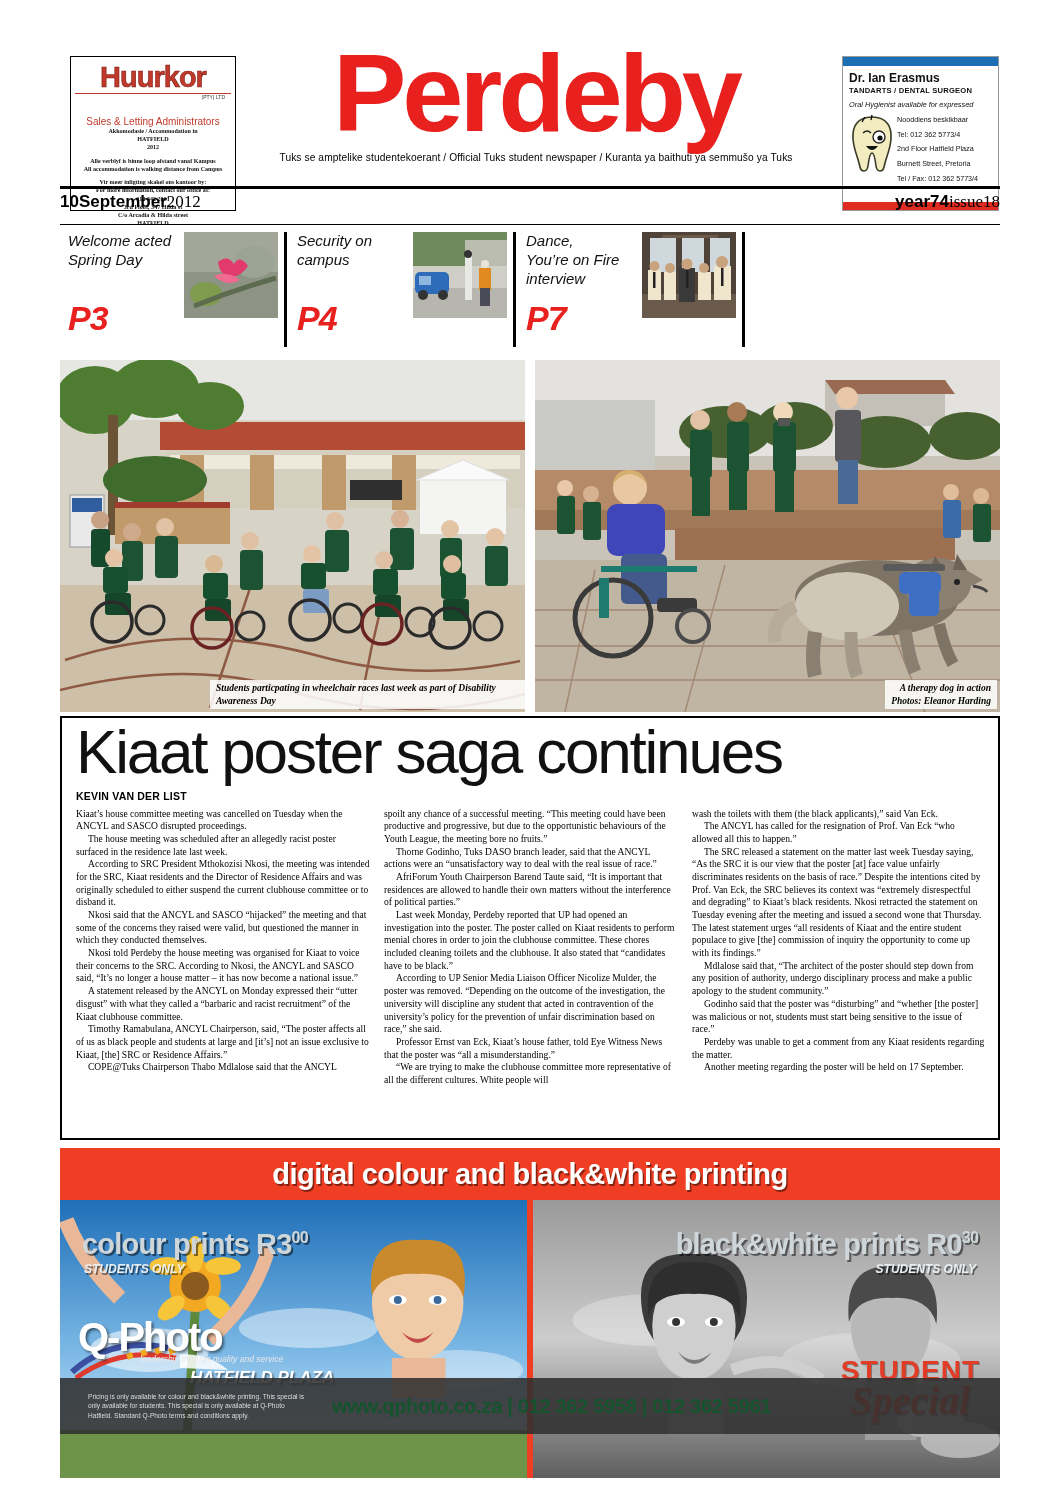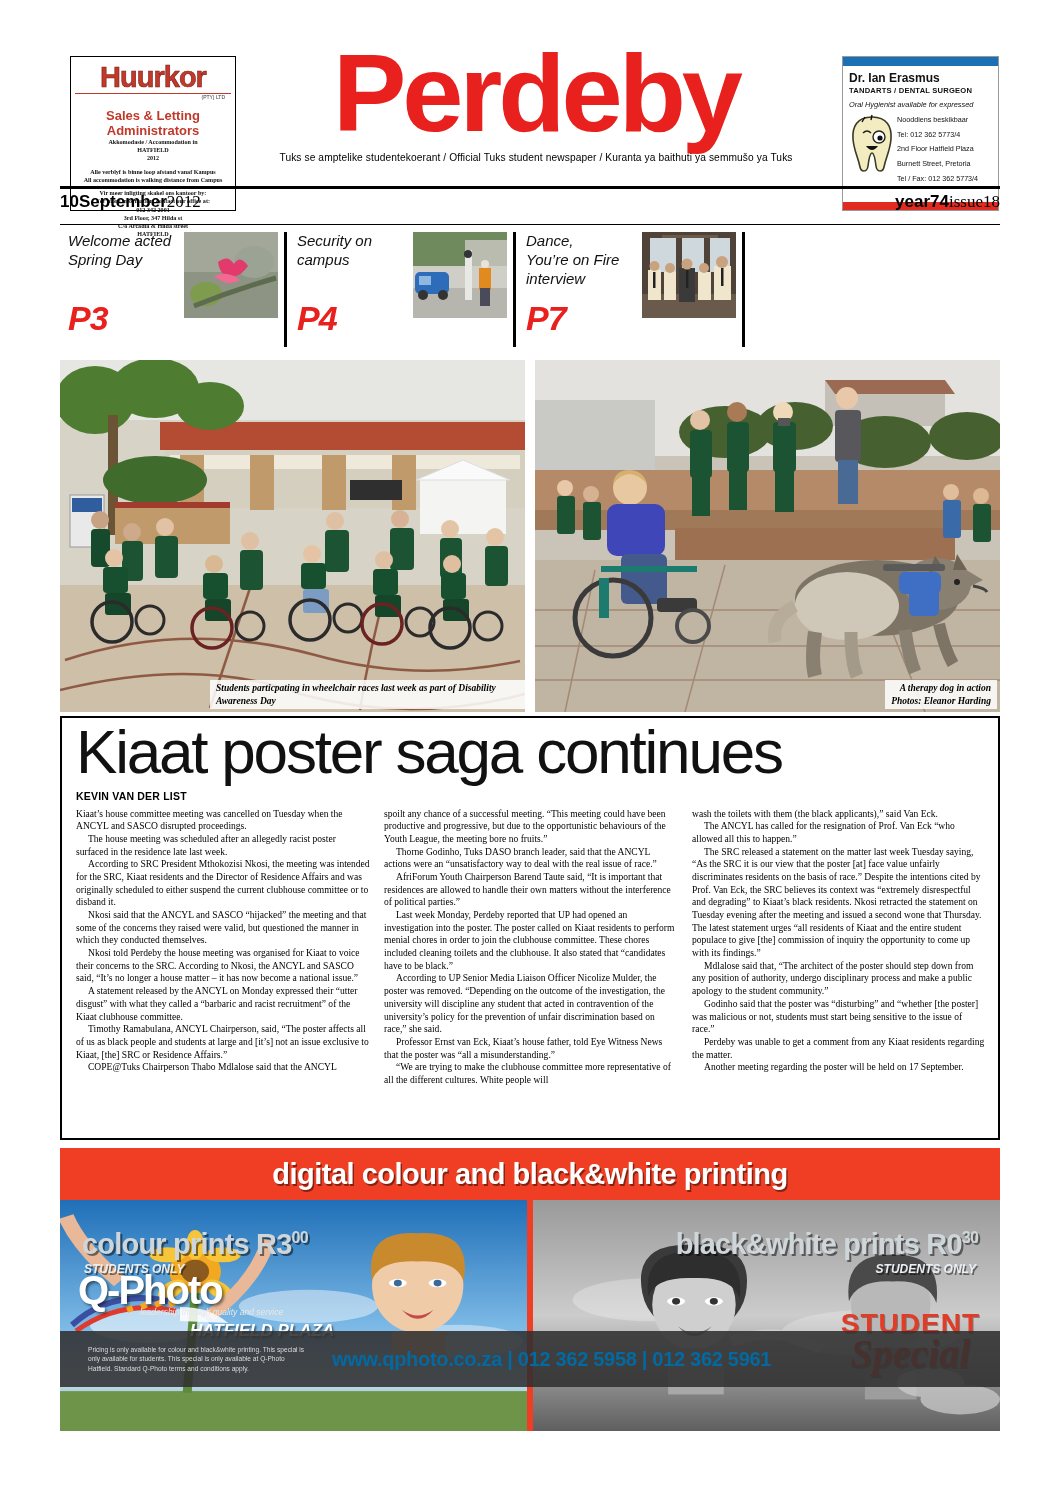--- a/index.html
+++ b/index.html
@@ -8,21 +8,21 @@
   .page{position:relative;width:1060px;height:1500px;background:#fff;}
 
   
   .masthead{position:absolute;left:0;top:0;width:1060px;height:215px;}
   .huurkor-ad{position:absolute;left:70px;top:56px;width:166px;height:155px;border:1px solid #000;background:#fff;
               box-sizing:border-box;padding:6px 4px;text-align:center;}
   .huurkor-logo{font-family:"Liberation Sans",sans-serif;font-weight:bold;font-size:29px;color:#c0392b;
                 letter-spacing:-1px;line-height:1;-webkit-text-stroke:0.6px #7a1d14;}
   .huurkor-pty{font-family:"Liberation Sans",sans-serif;font-size:5px;color:#333;text-align:right;padding-right:6px;
                border-top:1.5px solid #c0392b;margin-top:1px;}
-  .huurkor-sub{font-family:"Liberation Sans",sans-serif;font-weight:bold;font-size:13px;color:#c0392b;margin-top:8px;}
+  .huurkor-sub{font-family:"Liberation Sans",sans-serif;font-weight:normal;font-size:10px;color:#c0392b;margin-top:16px;}
   .huurkor-l{font-family:"Liberation Serif",serif;font-weight:bold;font-size:6.1px;color:#111;line-height:1.35;}
   .huurkor-gap{height:5px;}
 
   .nameplate{position:absolute;left:236px;top:40px;width:600px;text-align:center;}
   .perdeby{font-family:"Liberation Sans",sans-serif;font-weight:bold;font-size:110px;color:#e8201e;
            letter-spacing:-4px;line-height:0.96;margin:0;}
   .tagline{font-family:"Liberation Sans",sans-serif;font-size:10.2px;color:#000;margin-top:6px;letter-spacing:0.1px;}
 
   .erasmus-ad{position:absolute;left:842px;top:56px;width:157px;height:155px;border:1px solid #999;background:#fff;
               box-sizing:border-box;overflow:hidden;}
@@ -79,21 +79,21 @@
   .col{flex:1;font-family:"Liberation Serif",serif;font-size:9.55px;line-height:1.33;color:#000;text-align:left;}
   .col p{margin:0;text-indent:12px;}
   .col p.noindent{text-indent:0;}
   .col-2,.col-3{padding-top:0;}
 
   
   .ad{position:absolute;left:60px;top:1148px;width:940px;height:330px;overflow:hidden;background:#fff;}
   .ad-band{height:52px;background:#ef3e23;display:flex;align-items:center;justify-content:center;}
   .ad-band-txt{font-family:"Liberation Sans",sans-serif;font-weight:bold;font-size:29px;color:#fff;
                letter-spacing:-0.5px;text-shadow:1.5px 1.5px 0 rgba(0,0,0,0.45);}
-  .ad-body{position:relative;height:231px;display:flex;border-radius:12px;}
+  .ad-body{position:relative;height:278px;display:flex;border-radius:12px;}
   .ad-half{position:relative;flex:1;overflow:hidden;}
   .ad-left{background:linear-gradient(180deg,#2f7fc4 0%,#5aa6dd 45%,#86c4ea 70%,#79ab63 100%);}
   .ad-right{background:linear-gradient(180deg,#8d8d8d 0%,#b9b9b9 45%,#6f6f6f 100%);}
   .ad-split{width:6px;background:#ef3e23;flex:none;}
   .ad-price{position:absolute;left:22px;top:28px;font-family:"Liberation Sans",sans-serif;font-weight:bold;
             font-size:29px;color:#cfd6da;letter-spacing:-0.8px;text-shadow:2px 2px 0 rgba(0,0,0,0.5);}
   .ad-price sup{font-size:16px;vertical-align:super;}
   .ad-students{position:absolute;left:24px;top:62px;font-family:"Liberation Sans",sans-serif;font-weight:bold;
                font-style:italic;font-size:12px;color:#e9eef1;text-shadow:1.5px 1.5px 0 rgba(0,0,0,0.5);}
   .ad-price-r{left:auto;right:22px;text-align:right;}
@@ -103,21 +103,21 @@
              letter-spacing:-2px;text-shadow:2px 2px 3px rgba(0,0,0,0.5);}
   .qlogo-sub{font-family:"Liberation Sans",sans-serif;font-style:italic;font-size:8.5px;color:#e8e8e8;
              margin-left:62px;margin-top:-6px;}
   .qlogo-plaza{font-family:"Liberation Sans",sans-serif;font-weight:bold;font-style:italic;font-size:17px;
                color:#fff;margin-left:112px;margin-top:4px;text-shadow:1.5px 1.5px 2px rgba(0,0,0,0.55);}
   .qswoosh{position:absolute;left:8px;bottom:96px;width:180px;height:44px;}
   .ad-footer{position:absolute;left:0;right:0;bottom:44px;height:56px;background:rgba(48,48,48,0.88);
              display:flex;align-items:center;}
   .ad-terms{font-family:"Liberation Sans",sans-serif;font-size:6.6px;color:#dcdcdc;line-height:1.45;
             width:250px;padding-left:28px;box-sizing:border-box;}
-  .ad-url{font-family:"Liberation Sans",sans-serif;font-weight:bold;font-size:20px;color:#0369a1;margin-left:22px;
+  .ad-url{font-family:"Liberation Sans",sans-serif;font-weight:bold;font-size:20px;color:#14532d;margin-left:22px;
           letter-spacing:-0.3px;}
   .ad-special{position:absolute;right:20px;bottom:54px;text-align:center;}
   .ad-sp1{font-family:"Liberation Sans",sans-serif;font-weight:bold;font-size:28px;color:#e23b26;
           letter-spacing:1px;text-shadow:1px 1px 0 rgba(0,0,0,0.35);}
   .ad-sp2{font-family:"Liberation Serif",serif;font-weight:bold;font-style:italic;font-size:40px;color:#e23b26;
           margin-top:-10px;text-shadow:1px 2px 0 rgba(0,0,0,0.3);}
 </style>
 </head>
 <body>
 

